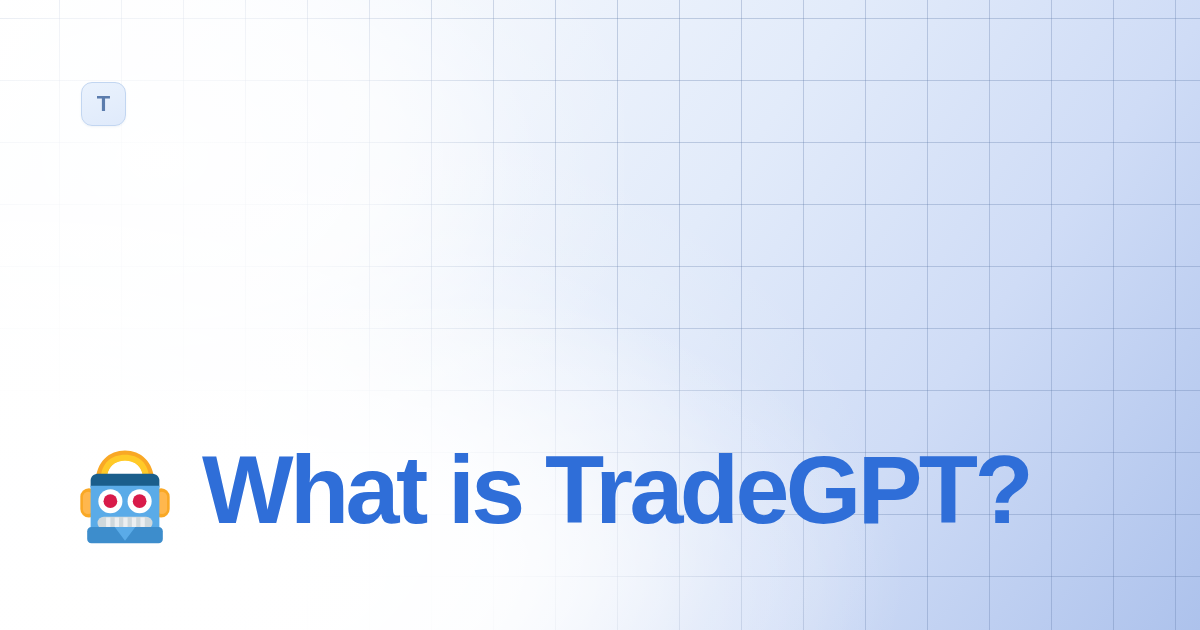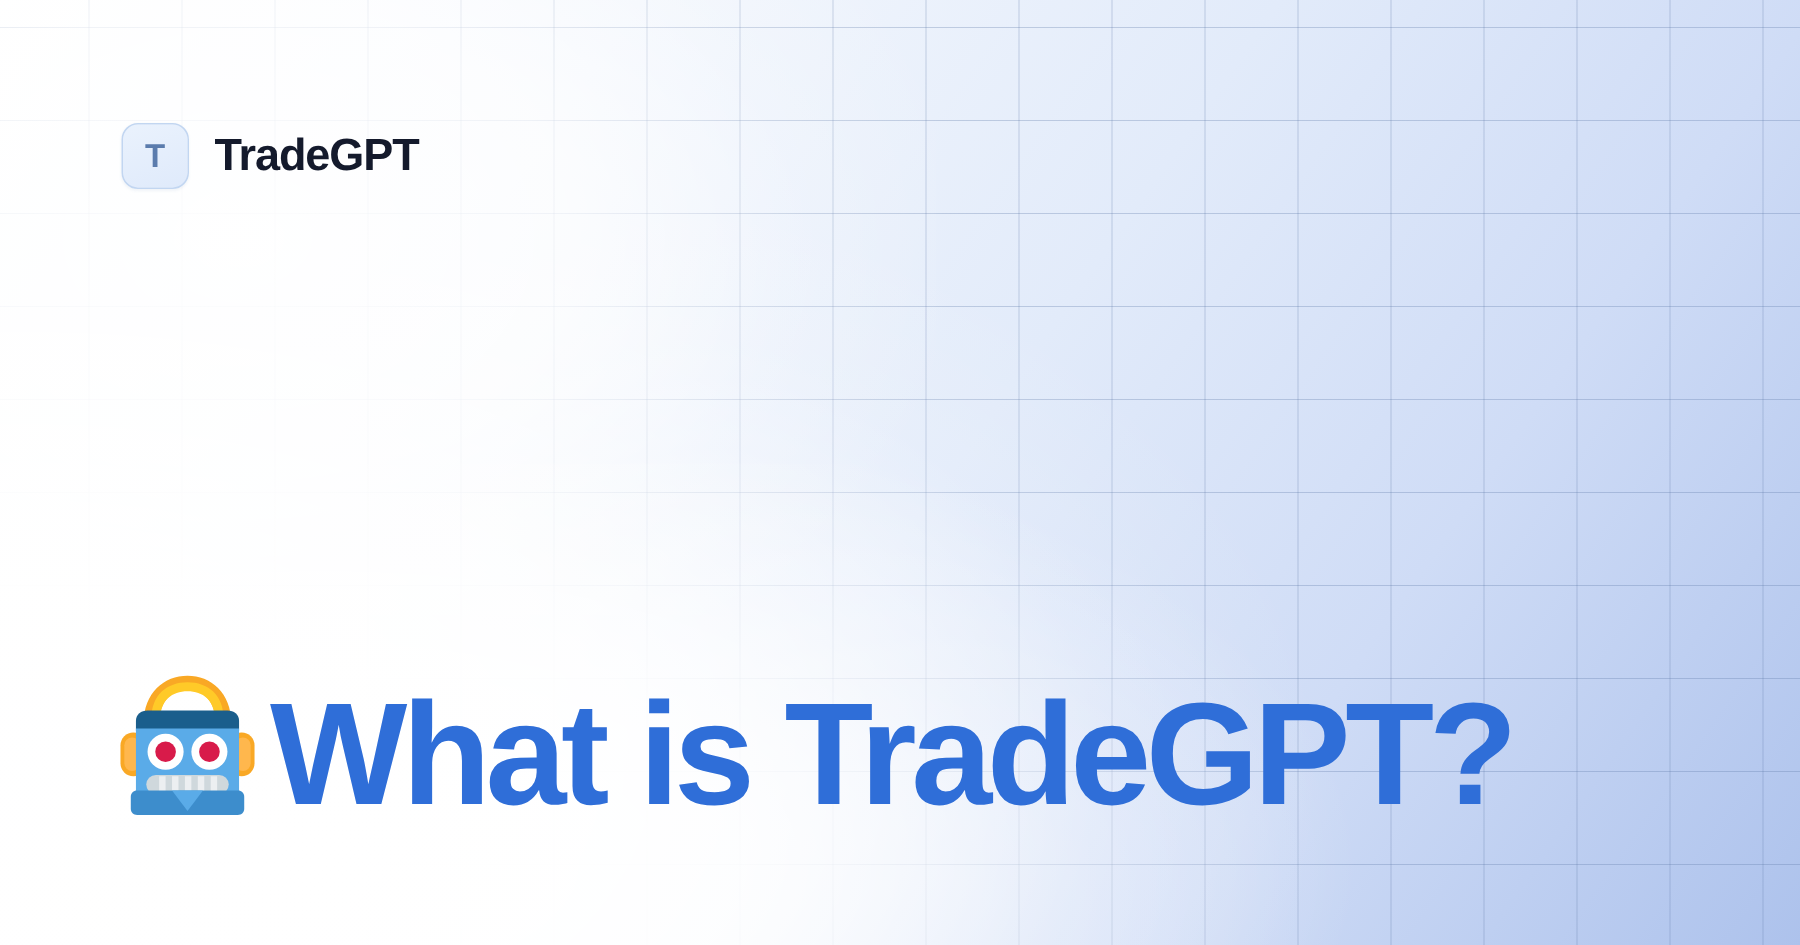--- a/index.html
+++ b/index.html
@@ -117,21 +117,22 @@
     line-height: 1;
     white-space: nowrap;
   }
 
   
   .headline {
     position: absolute;
     left: 70px;
     top: 441px;
     display: flex;
-    align-items: flex-end;
+    align-items: flex-start;
+    gap: 22px;
   }
   .headline-text {
     font-size: 97px;
     font-weight: 700;
     color: #2f6ed8;
     letter-spacing: -3.6px;
     line-height: 1;
     white-space: nowrap;
   }
 
@@ -151,21 +152,20 @@
   <div class="bg-base"></div>
   <div class="bg-grid"></div>
   <div class="bg-glow-tl"></div>
   <div class="bg-glow"></div>
   <div class="bg-glow-2"></div>
 
   <div class="brand">
     <div class="brand-badge">
       <span class="brand-badge-letter">T</span>
     </div>
-    <span class="brand-name">TradeGPT</span>
   </div>
 
   <div class="headline">
 
     <svg class="robot-emoji" viewBox="0 0 128 128">
 
       <path d="M30 48 C30 24 46 11 64 11 C82 11 98 24 98 48 L86 48 C86 31 76 22 64 22 C52 22 42 31 42 48 Z" fill="#f9a825"></path>
       <path d="M36 44 C36 26 48 16 64 16 C80 16 92 26 92 44 L85 44 C85 30 76 23 64 23 C52 23 43 30 43 44 Z" fill="#ffca28"></path>
 
       <rect x="12" y="55" width="20" height="34" rx="10" fill="#f9a825"></rect>

